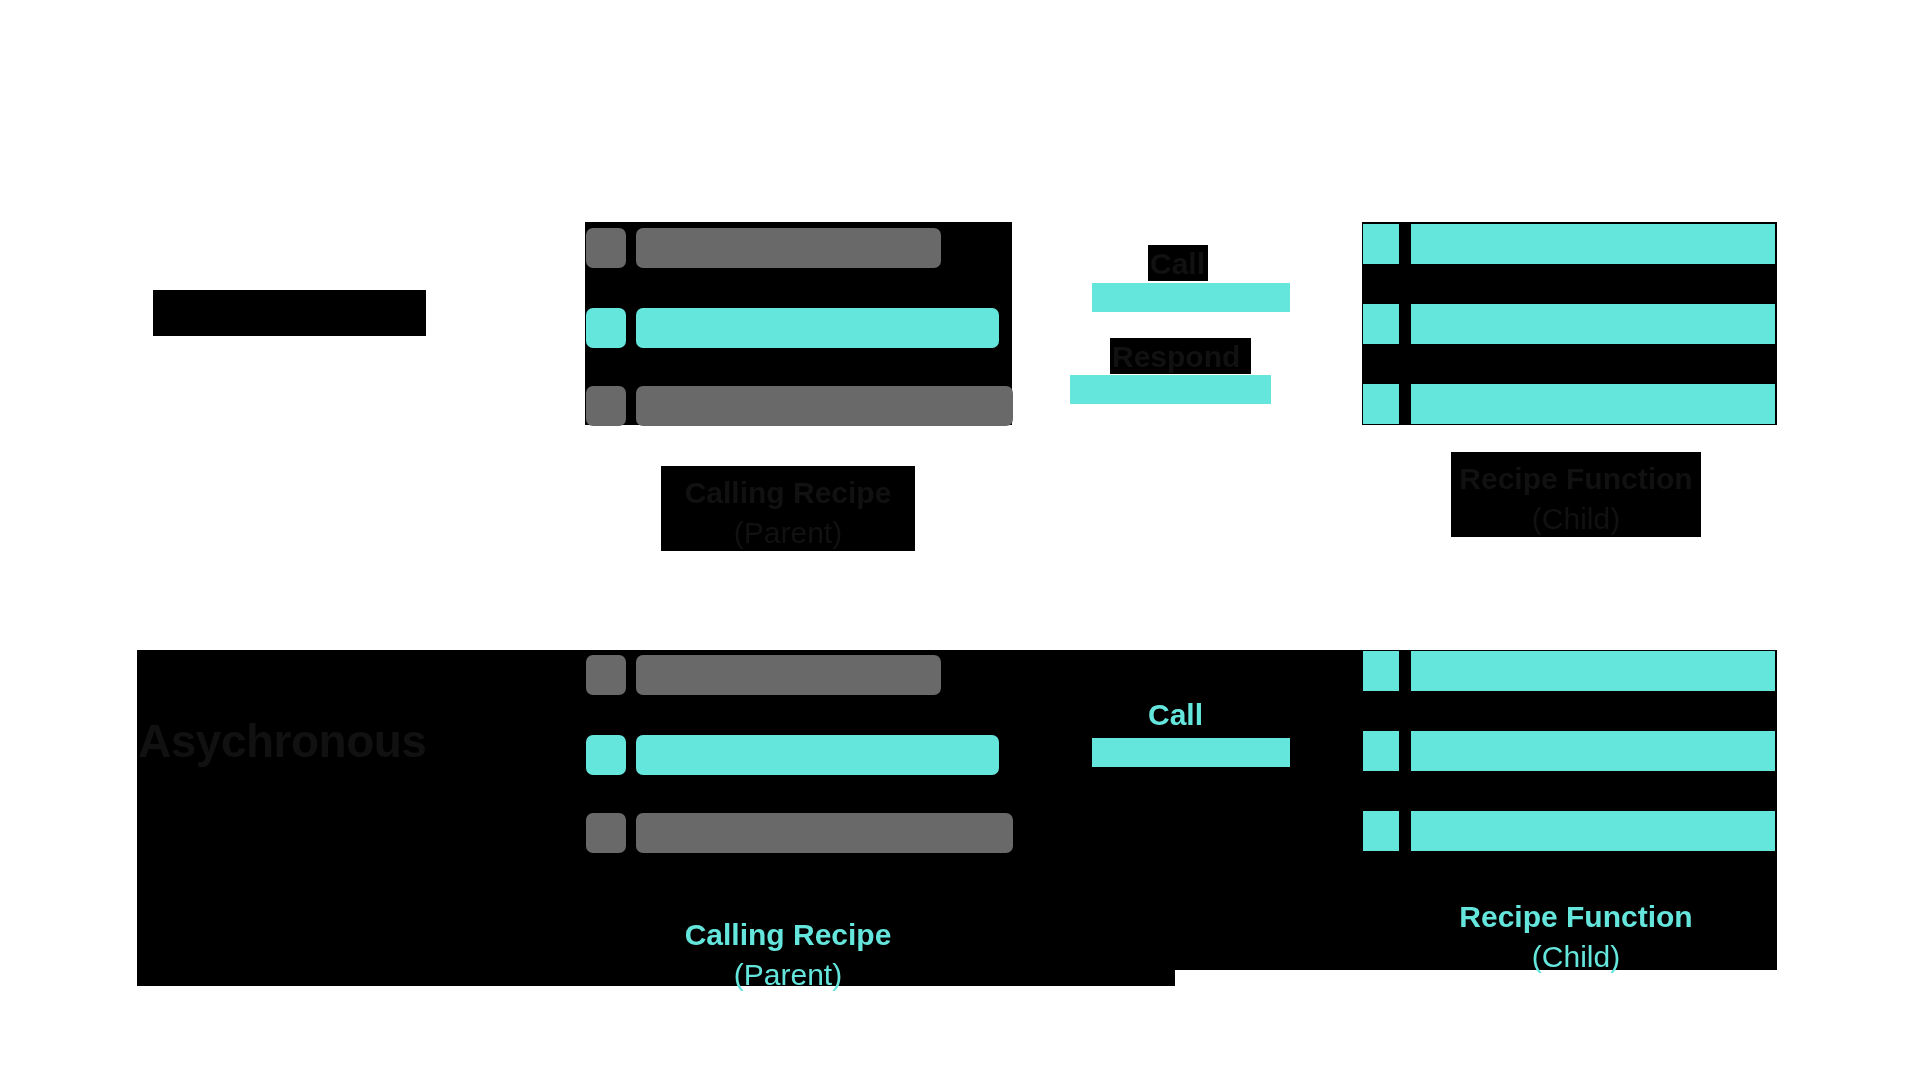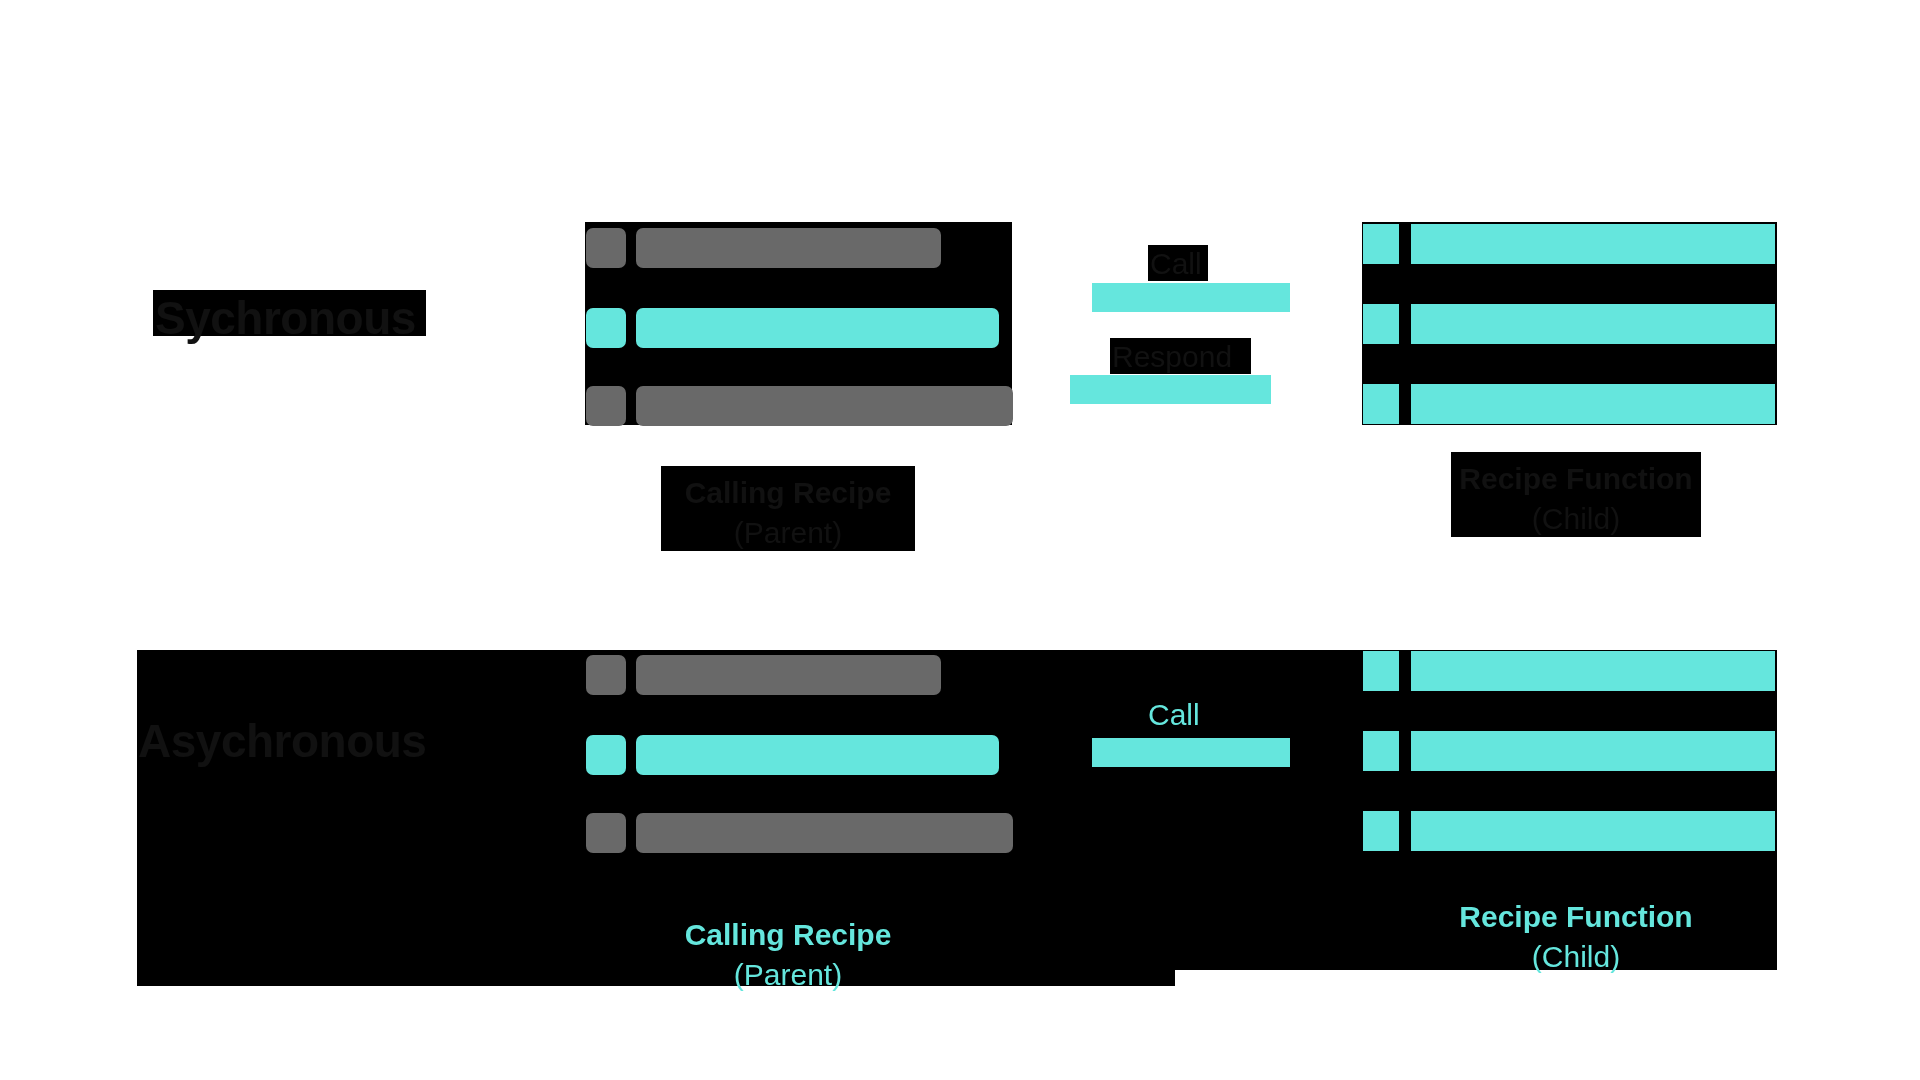--- a/index.html
+++ b/index.html
@@ -60,36 +60,35 @@
     font-weight: 700;
     text-align: center;
     line-height: 1.33;
   }
   .col-title .sub {
     display: block;
     font-weight: 400;
   }
   .arrow-label {
     font-size: 30px;
-    font-weight: 400;
+    font-weight: 700;
     text-align: center;
   }
 </style>
 </head>
 <body>
 
 <div id="stage">
 
   <div class="plate" style="left:585px; top:222px; width:427px; height:203px;"></div>
 
   <div class="plate" style="left:1362px; top:222px; width:415px; height:203px;"></div>
 
   <div class="plate" style="left:153px; top:290px; width:273px; height:46px;"></div>
 
-  <div class="txt section-title" style="left:155px; top:295px;">Sychronous</div>
 
   <div class="bar gray" style="left:586px; top:228px; width:40px; height:40px;"></div>
   <div class="bar gray" style="left:636px; top:228px; width:305px; height:40px;"></div>
 
   <div class="bar cyan" style="left:586px; top:308px; width:40px; height:40px;"></div>
   <div class="bar cyan" style="left:636px; top:308px; width:363px; height:40px;"></div>
 
   <div class="bar gray" style="left:586px; top:386px; width:40px; height:40px;"></div>
   <div class="bar gray" style="left:636px; top:386px; width:377px; height:40px;"></div>
 

